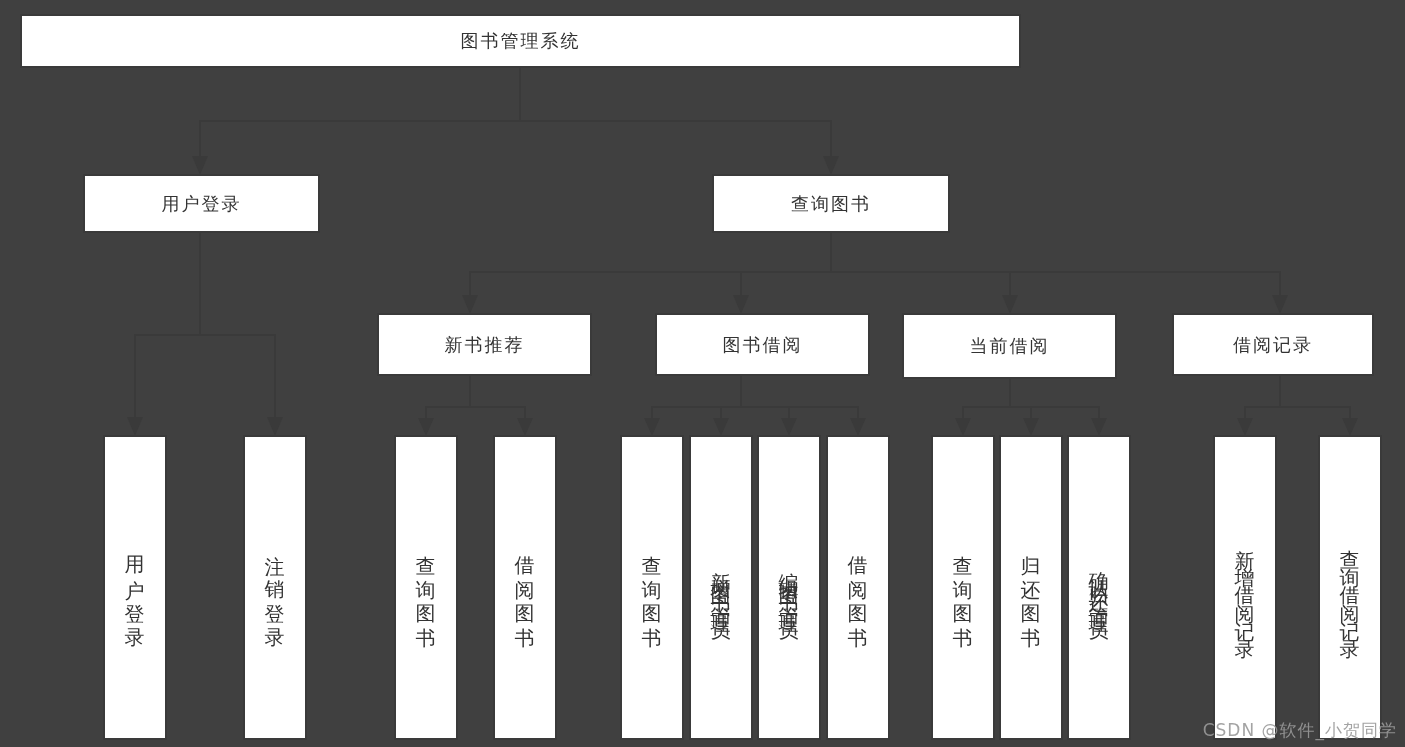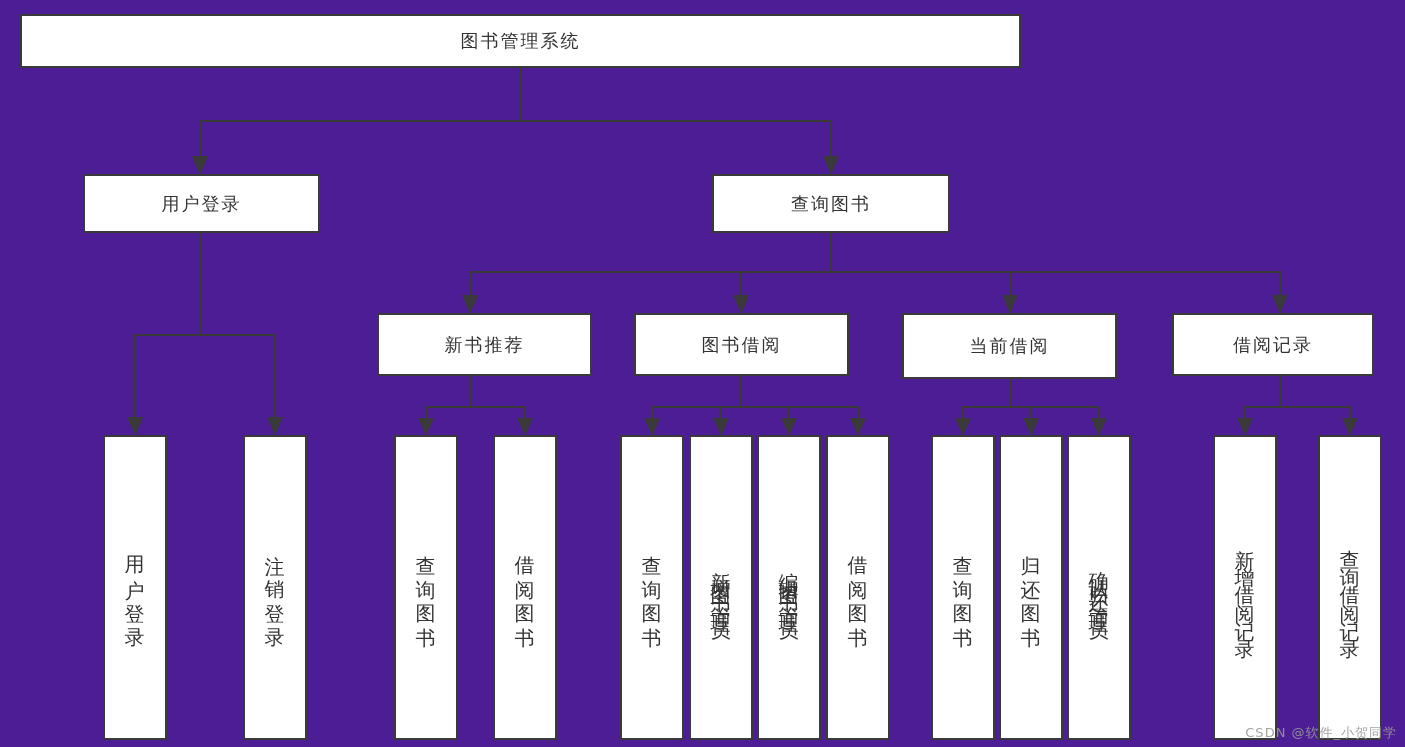--- a/index.html
+++ b/index.html
@@ -5,21 +5,21 @@
   html, body {
     margin: 0;
     padding: 0;
     background: #ffffff;
     font-family: "DejaVu Sans", "Liberation Sans", sans-serif;
   }
   .stage {
     position: relative;
     width: 1405px;
     height: 747px;
-    background: #4c1d95;
+    background: #404040;
     overflow: hidden;
   }
   .connectors {
     position: absolute;
     left: 0;
     top: 0;
     z-index: 1;
   }
   .box {
     position: absolute;
@@ -52,21 +52,21 @@
     line-height: 1;
     white-space: nowrap;
   }
   .vtext.dense {
     letter-spacing: 7px;
   }
   .watermark {
     position: absolute;
     right: 8px;
     bottom: 5px;
-    font-size: 13px;
+    font-size: 17px;
     letter-spacing: 1px;
     color: rgba(153, 153, 153, 0.9);
     z-index: 5;
     white-space: nowrap;
   }
 </style>
 </head>
 <body>
 
 <div class="stage">
@@ -132,21 +132,21 @@
   <div class="box" style="left:83px; top:174px; width:237px; height:59px;">
     <span class="hlabel">用户登录</span>
   </div>
   <div class="box" style="left:712px; top:174px; width:238px; height:59px;">
     <span class="hlabel">查询图书</span>
   </div>
 
   <div class="box" style="left:377px; top:313px; width:215px; height:63px;">
     <span class="hlabel">新书推荐</span>
   </div>
-  <div class="box" style="left:634px; top:313px; width:215px; height:63px;">
+  <div class="box" style="left:655px; top:313px; width:215px; height:63px;">
     <span class="hlabel">图书借阅</span>
   </div>
   <div class="box" style="left:902px; top:313px; width:215px; height:66px;">
     <span class="hlabel">当前借阅</span>
   </div>
   <div class="box" style="left:1172px; top:313px; width:202px; height:63px;">
     <span class="hlabel">借阅记录</span>
   </div>
 
   <div class="box leaf" style="left:103px;">

